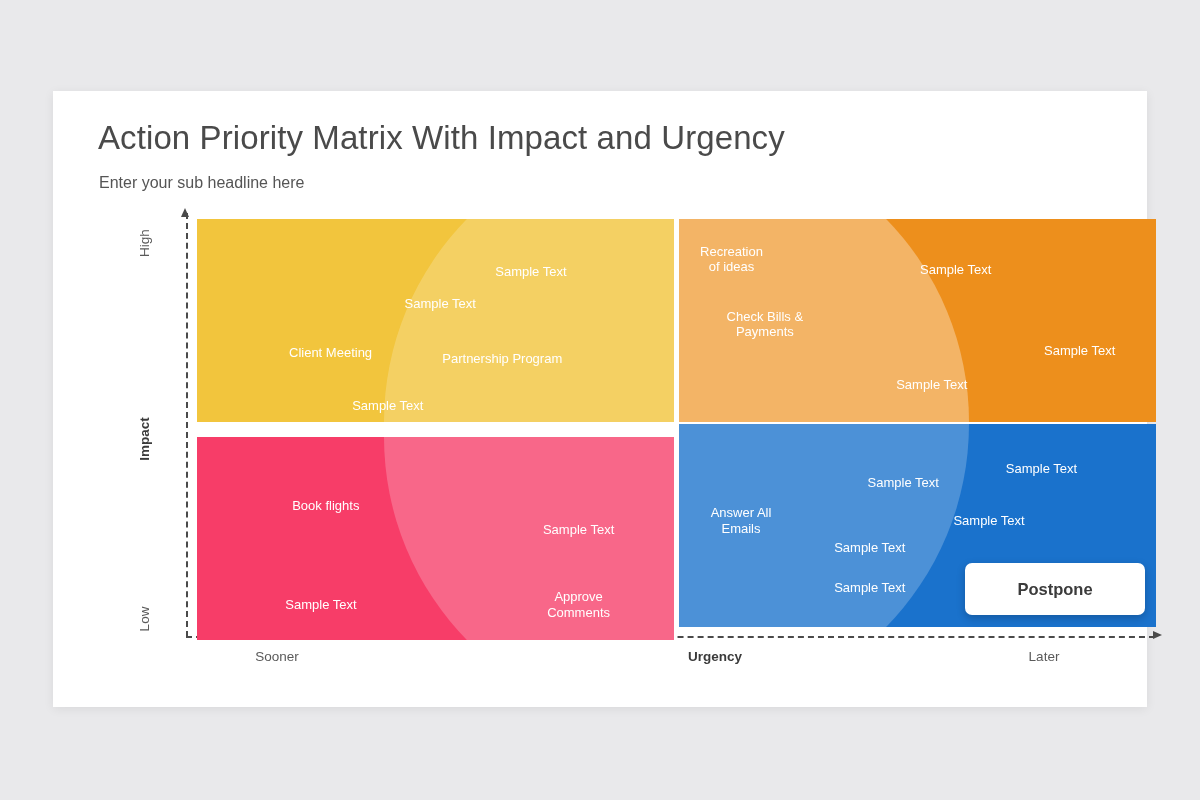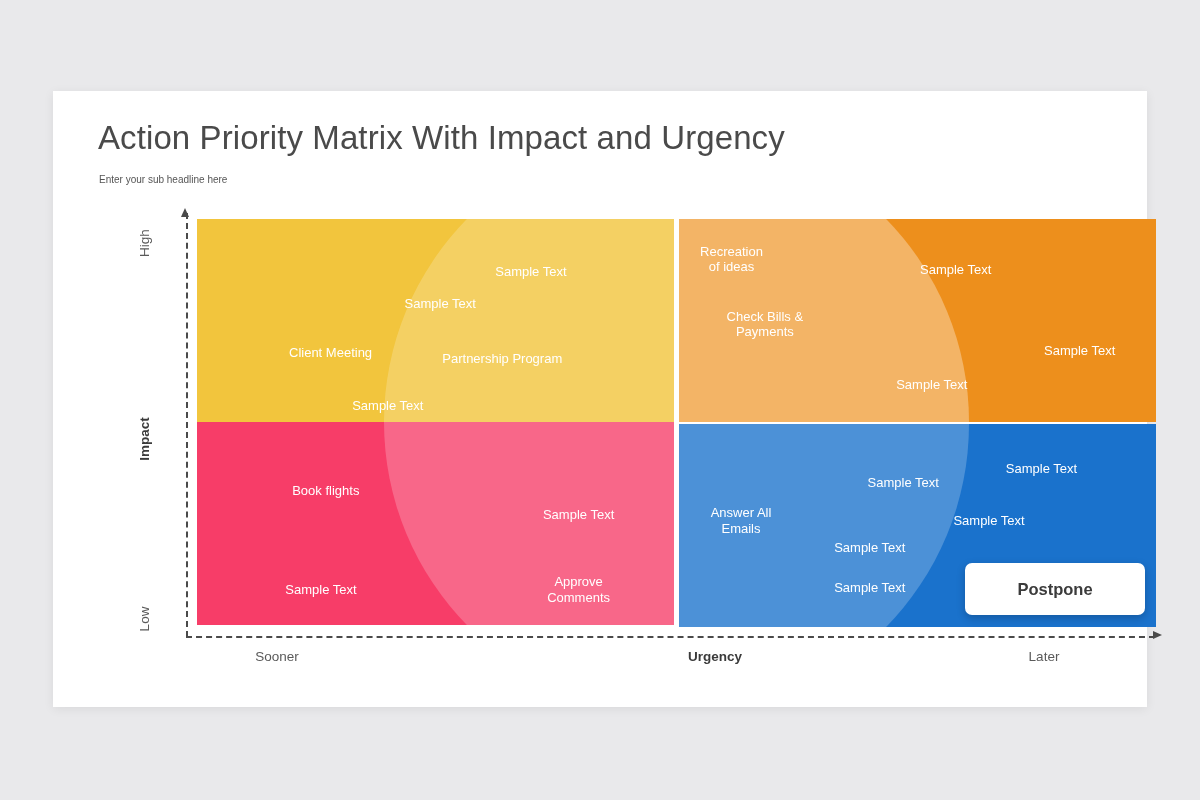--- a/index.html
+++ b/index.html
@@ -35,21 +35,21 @@
     font-weight: 400;
     color: #4a4a4a;
     letter-spacing: 0.1px;
     white-space: nowrap;
   }
 
   .slide-subtitle {
     position: absolute;
     left: 46px;
     top: 83px;
-    font-size: 10px;
+    font-size: 16px;
     font-weight: 400;
     color: #555555;
     white-space: nowrap;
   }
 
   
   .matrix {
     position: absolute;
     left: 92px;   
     top: 128px;
@@ -67,21 +67,21 @@
   }
 
   .quad {
     position: absolute;
     width: 477px;
     height: 203px;
     overflow: hidden;
   }
   .quad.tl { left: 0;     top: 0; }
   .quad.tr { left: 482px; top: 0; }
-  .quad.bl { left: 0;     top: 203px; }
+  .quad.bl { left: 0;     top: 218px; }
   .quad.br { left: 482px; top: 205px; }
 
   .quad.tl { background: #f2c53d; }
   .quad.tr { background: #ed8f1c; }
   .quad.bl { background: #f73d68; }
   .quad.br { background: #1a72cc; }
 
   
   .arc {
     position: absolute;

